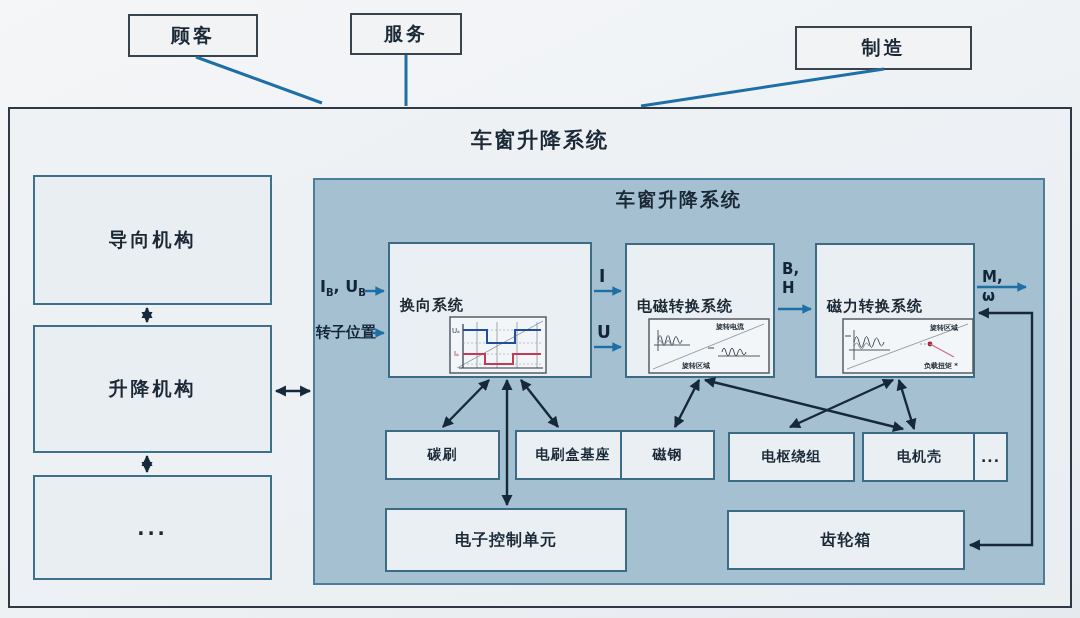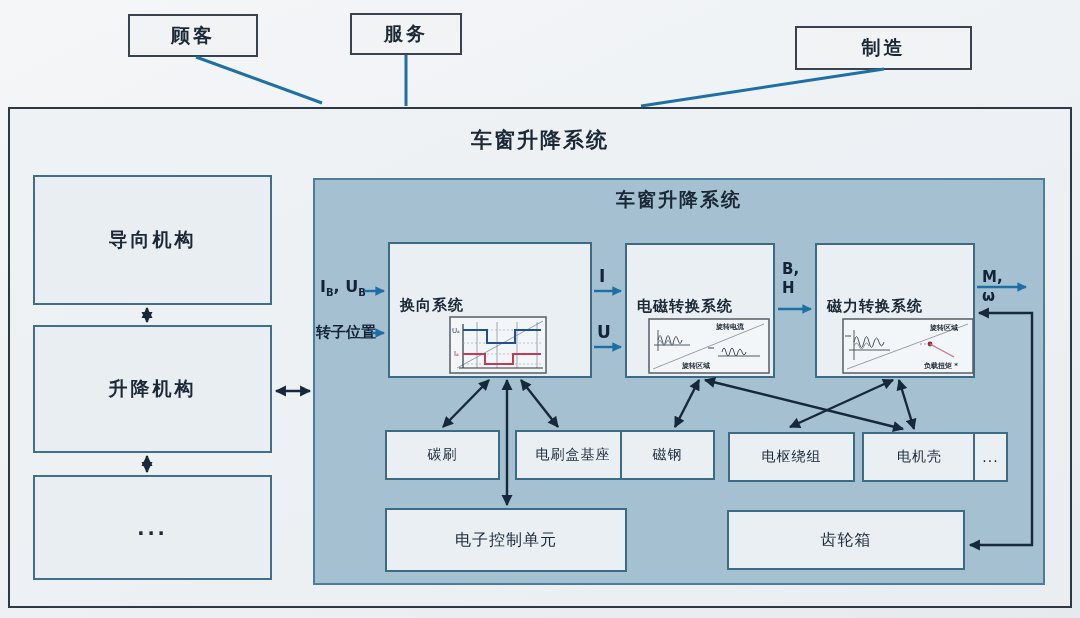--- a/index.html
+++ b/index.html
@@ -9,21 +9,21 @@
   .cbox{display:flex;align-items:center;justify-content:center;text-align:center;}
   .topbox{background:#f1f3f5;border:2px solid #39434d;font-weight:bold;font-size:19px;letter-spacing:3px;}
   .outerbox{border:2px solid #2e3944;background:rgba(237,240,243,.6);}
   .title1{font-weight:bold;font-size:21px;letter-spacing:2px;}
   .leftbox{background:#e9eef2;border:2px solid #3f6f8b;font-weight:bold;font-size:19px;letter-spacing:3px;}
   .panel{background:#a5c1d1;border:2px solid #4a7e9b;}
   .title2{font-weight:bold;font-size:19px;letter-spacing:2px;}
   .subsys{background:#e9eff3;border:2px solid #3c6b85;}
   .subsys-title{position:absolute;top:5px;left:10px;font-weight:bold;font-size:15px;letter-spacing:1px;margin-top:47px;}
   .minichart{position:absolute;}
-  .comp{background:#e9eff3;border:2px solid #3c6b85;font-weight:normal;font-size:14px;letter-spacing:1px;}
+  .comp{background:#e9eff3;border:2px solid #3c6b85;font-weight:bold;font-size:14px;letter-spacing:1px;}
   .sig{position:absolute;font-weight:bold;color:#13243a;line-height:1.25;}
   .sig sub{font-size:10px;}
   svg.overlay{position:absolute;left:0;top:0;pointer-events:none;}
 </style>
 </head>
 <body>
 
 <div id="canvas">
 
   <div class="abs cbox topbox" style="left:128px;top:14px;width:130px;height:43px;text-align:center;">

